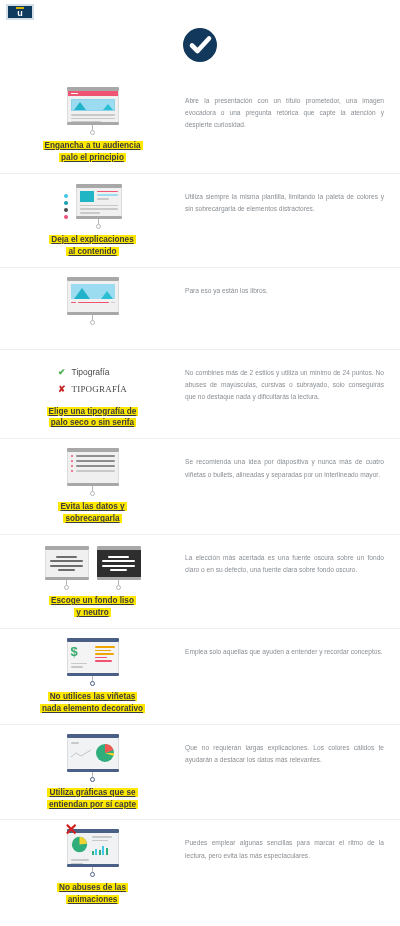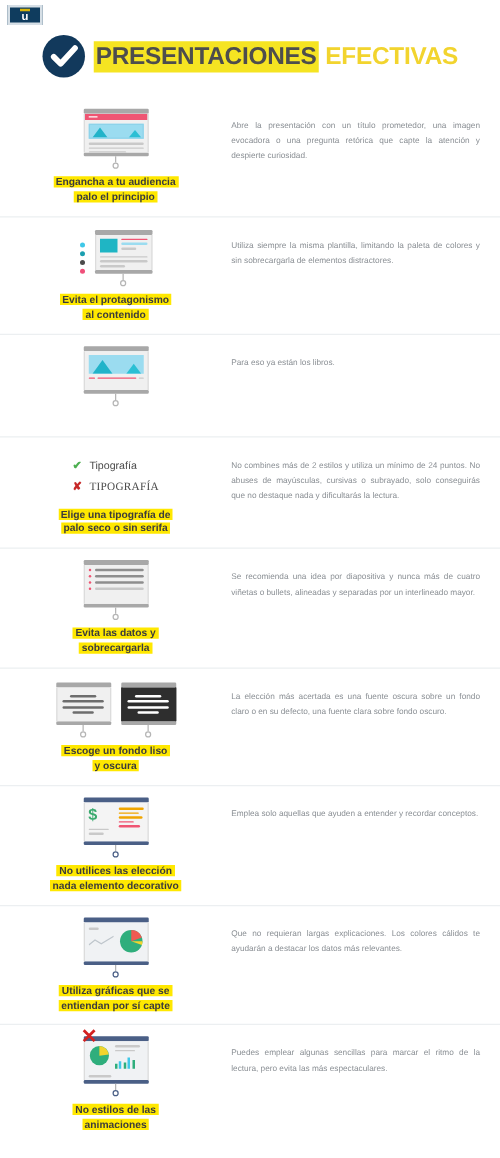--- a/index.html
+++ b/index.html
@@ -91,20 +91,21 @@
     gap: 8px;
     min-height: 46px;
   }
   .caption {
     margin-top: 5px;
     text-align: center;
     font-size: 8.2px;
     font-weight: bold;
     color: #3b3b3b;
     line-height: 1.45;
+    text-decoration: underline;
   }
   .caption span {
     background: #ffe800;
     padding: 0 2px;
     box-decoration-break: clone;
     -webkit-box-decoration-break: clone;
   }
   .row-right {
     flex: 1;
     padding: 8px 6px 0 10px;
@@ -201,24 +202,20 @@
   </div>
 </div>
 
 <div class="header">
   <div class="check-circle">
     <svg width="34" height="34" viewBox="0 0 34 34" aria-hidden="true">
       <circle cx="17" cy="17" r="16" fill="#12395c"></circle>
       <path d="M9 17.5 L14.5 23 L26 10.5" stroke="#ffffff" stroke-width="4.6" fill="none" stroke-linecap="round" stroke-linejoin="round"></path>
     </svg>
   </div>
-  <div class="title-wrap">
-    <span class="title-hl">PRESENTACIONES</span>
-    <span class="title-yellow">EFECTIVAS</span>
-  </div>
 </div>
 
 <div class="row first">
   <div class="row-left">
     <div class="icon-area">
       <div class="screen">
         <div class="topbar"></div>
         <div class="body">
           <div class="i1-title"></div>
           <div class="i1-img">
@@ -265,21 +262,21 @@
           <div class="bar" style="width:100%"></div>
           <div class="bar" style="width:100%"></div>
           <div class="bar" style="width:55%"></div>
         </div>
         <div class="base"></div>
         <div class="stand"></div>
         <div class="knob"></div>
       </div>
     </div>
     <div class="caption">
-      <span>Evita el protagonismo</span><br>
+      <span>Deja el explicaciones</span><br>
       <span>al contenido</span>
     </div>
   </div>
   <div class="row-right">Utiliza siempre la misma plantilla, limitando la paleta de colores y sin sobrecargarla de elementos distractores.</div>
 </div>
 
 <div class="row">
   <div class="row-left">
     <div class="icon-area">
       <div class="screen">
@@ -385,21 +382,21 @@
           <div class="bar" style="width:90%;margin:0 auto 2.5px auto;background:#ffffff;height:2px;"></div>
           <div class="bar" style="width:45%;margin:0 auto;background:#ffffff;height:2px;"></div>
         </div>
         <div class="base"></div>
         <div class="stand"></div>
         <div class="knob"></div>
       </div>
     </div>
     <div class="caption">
       <span>Escoge un fondo liso</span><br>
-      <span>y oscura</span>
+      <span>y neutro</span>
     </div>
   </div>
   <div class="row-right">La elección más acertada es una fuente oscura sobre un fondo claro o en su defecto, una fuente clara sobre fondo oscuro.</div>
 </div>
 
 <div class="row">
   <div class="row-left">
     <div class="icon-area">
       <div class="screen">
         <div class="topbar navy"></div>
@@ -418,21 +415,21 @@
               <div class="bar" style="width:85%;background:#ef5573;height:1.6px;"></div>
             </div>
           </div>
         </div>
         <div class="base navy"></div>
         <div class="stand"></div>
         <div class="knob navy"></div>
       </div>
     </div>
     <div class="caption">
-      <span>No utilices las elección</span><br>
+      <span>No utilices las viñetas</span><br>
       <span>nada elemento decorativo</span>
     </div>
   </div>
   <div class="row-right">Emplea solo aquellas que ayuden a entender y recordar conceptos.</div>
 </div>
 
 <div class="row">
   <div class="row-left">
     <div class="icon-area">
       <div class="screen">
@@ -495,18 +492,18 @@
               </div>
             </div>
           </div>
         </div>
         <div class="base navy"></div>
         <div class="stand"></div>
         <div class="knob navy"></div>
       </div>
     </div>
     <div class="caption">
-      <span>No estilos de las</span><br>
+      <span>No abuses de las</span><br>
       <span>animaciones</span>
     </div>
   </div>
   <div class="row-right">Puedes emplear algunas sencillas para marcar el ritmo de la lectura, pero evita las más espectaculares.</div>
 </div>
 
 </body></html>

